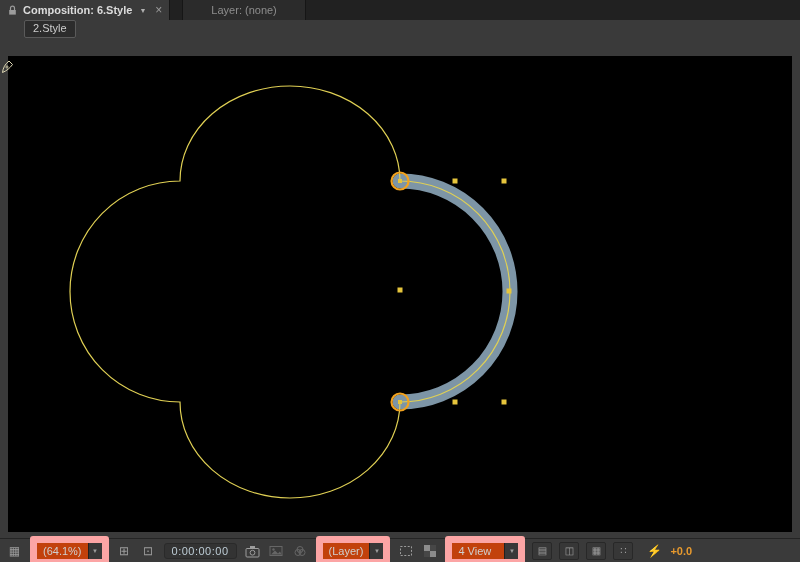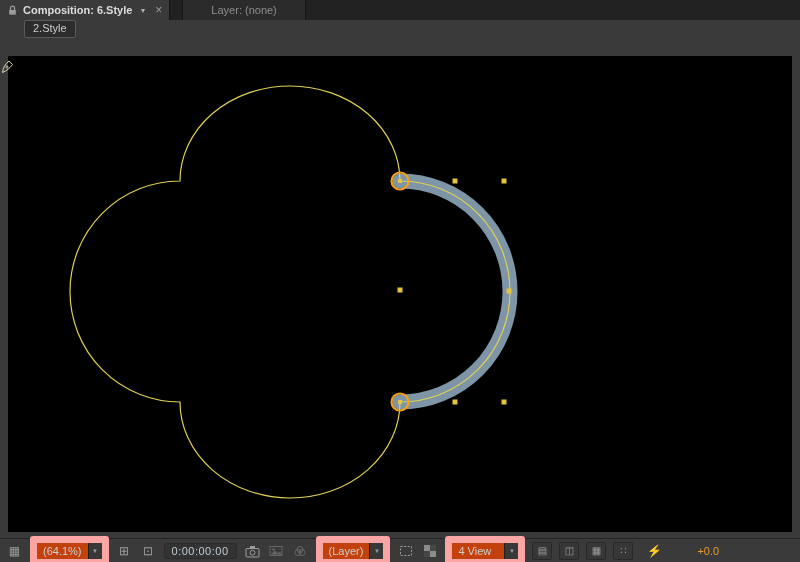--- a/index.html
+++ b/index.html
@@ -31,21 +31,21 @@
   .pen{position:absolute;left:1px;top:17px;z-index:5;}
   
   .statusbar{height:24px;background:#3a3a3a;border-top:1px solid #242424;display:flex;align-items:center;padding:0 6px;gap:7px;flex:0 0 auto;}
   .sicon{min-width:17px;height:16px;display:inline-flex;align-items:center;justify-content:center;color:#9c9c9c;font-size:12px;line-height:1;}
   .sicon.dim{color:#666;}
   .sicon.boxed{border:1px solid #282828;background:#373737;border-radius:2px;font-size:10px;min-width:18px;}
   .dd{display:inline-flex;align-items:center;height:16px;background:#c2410c;border:7px solid #fca5a5;border-radius:3px;overflow:hidden;}
   .dd .val{padding:0 6px;color:#cfcfcf;white-space:nowrap;}
   .dd .arr{width:13px;align-self:stretch;display:inline-flex;align-items:center;justify-content:center;border-left:1px solid #202020;background:#383838;color:#9c9c9c;font-size:6px;}
   .tc{color:#bccbd4;letter-spacing:.5px;background:#333;border:1px solid #2a2a2a;border-radius:3px;padding:1px 7px;}
-  .exp{color:#e89a2e;font-weight:normal;margin-left:27px;}
+  .exp{color:#e89a2e;font-weight:bold;}
   svg{display:block;}
 </style>
 </head>
 <body>
 
 <div class="panel">
 
   <div class="tabbar">
     <div class="tab active">
       <span class="sicon" style="min-width:11px;height:11px">

